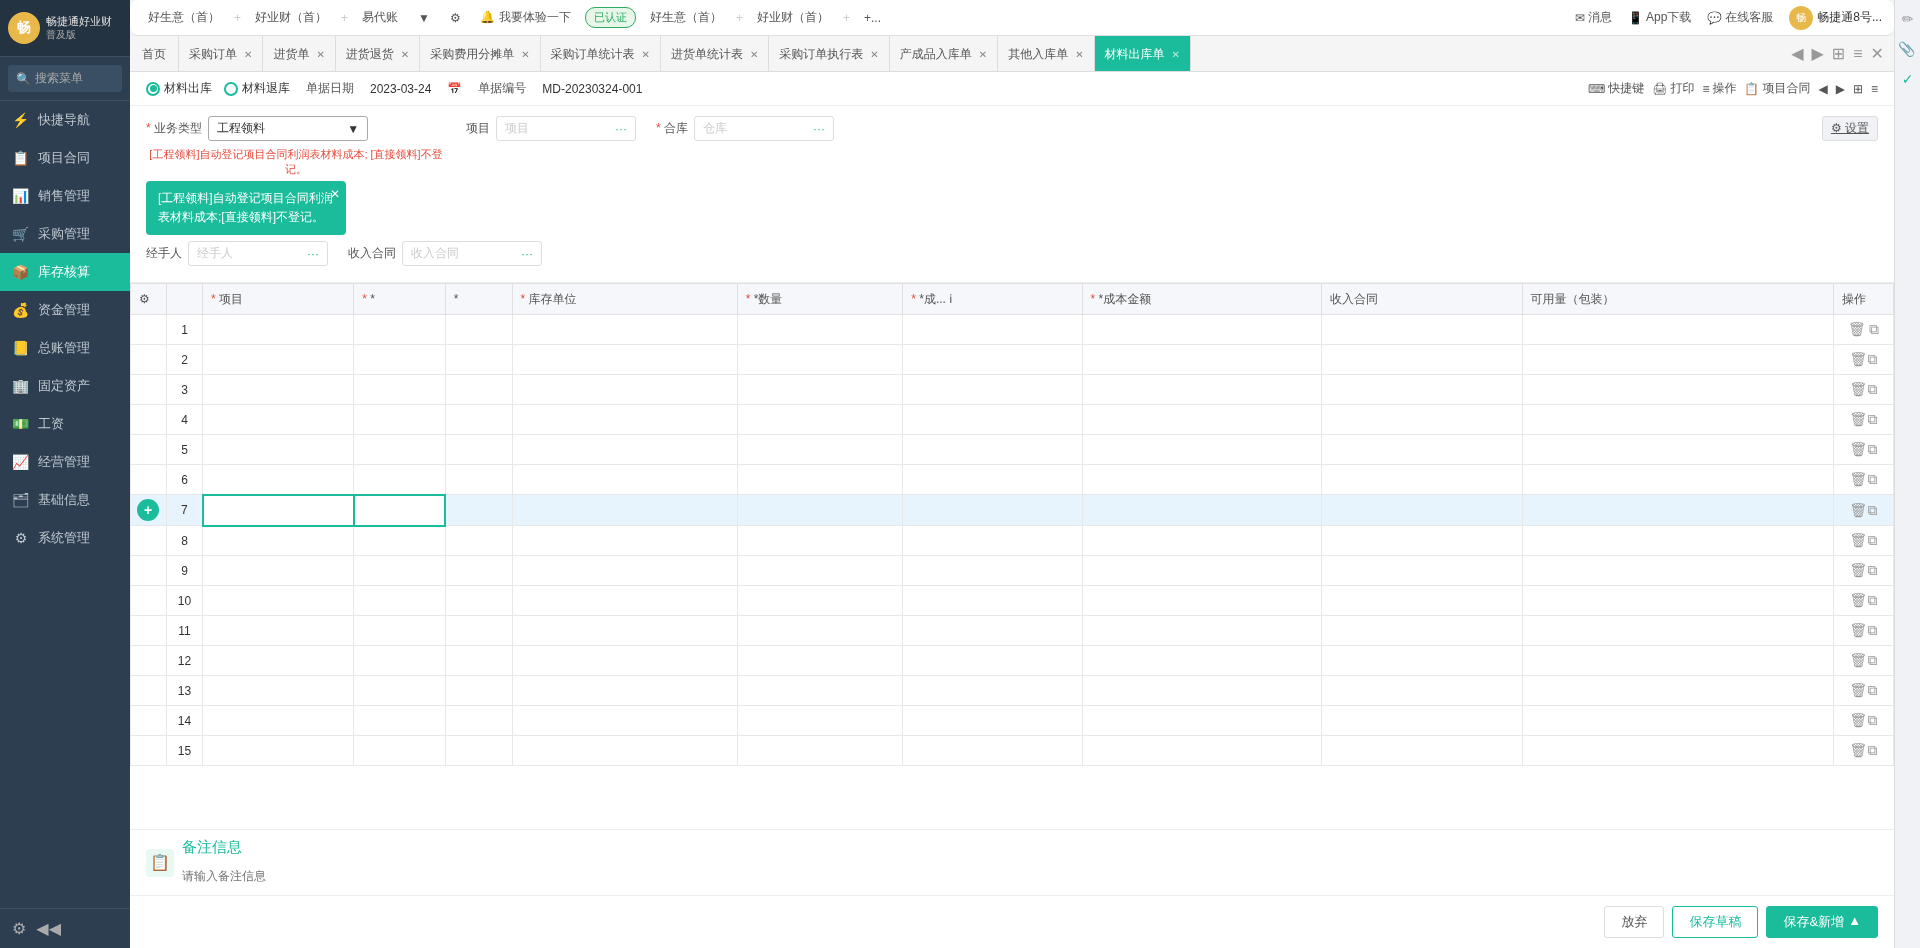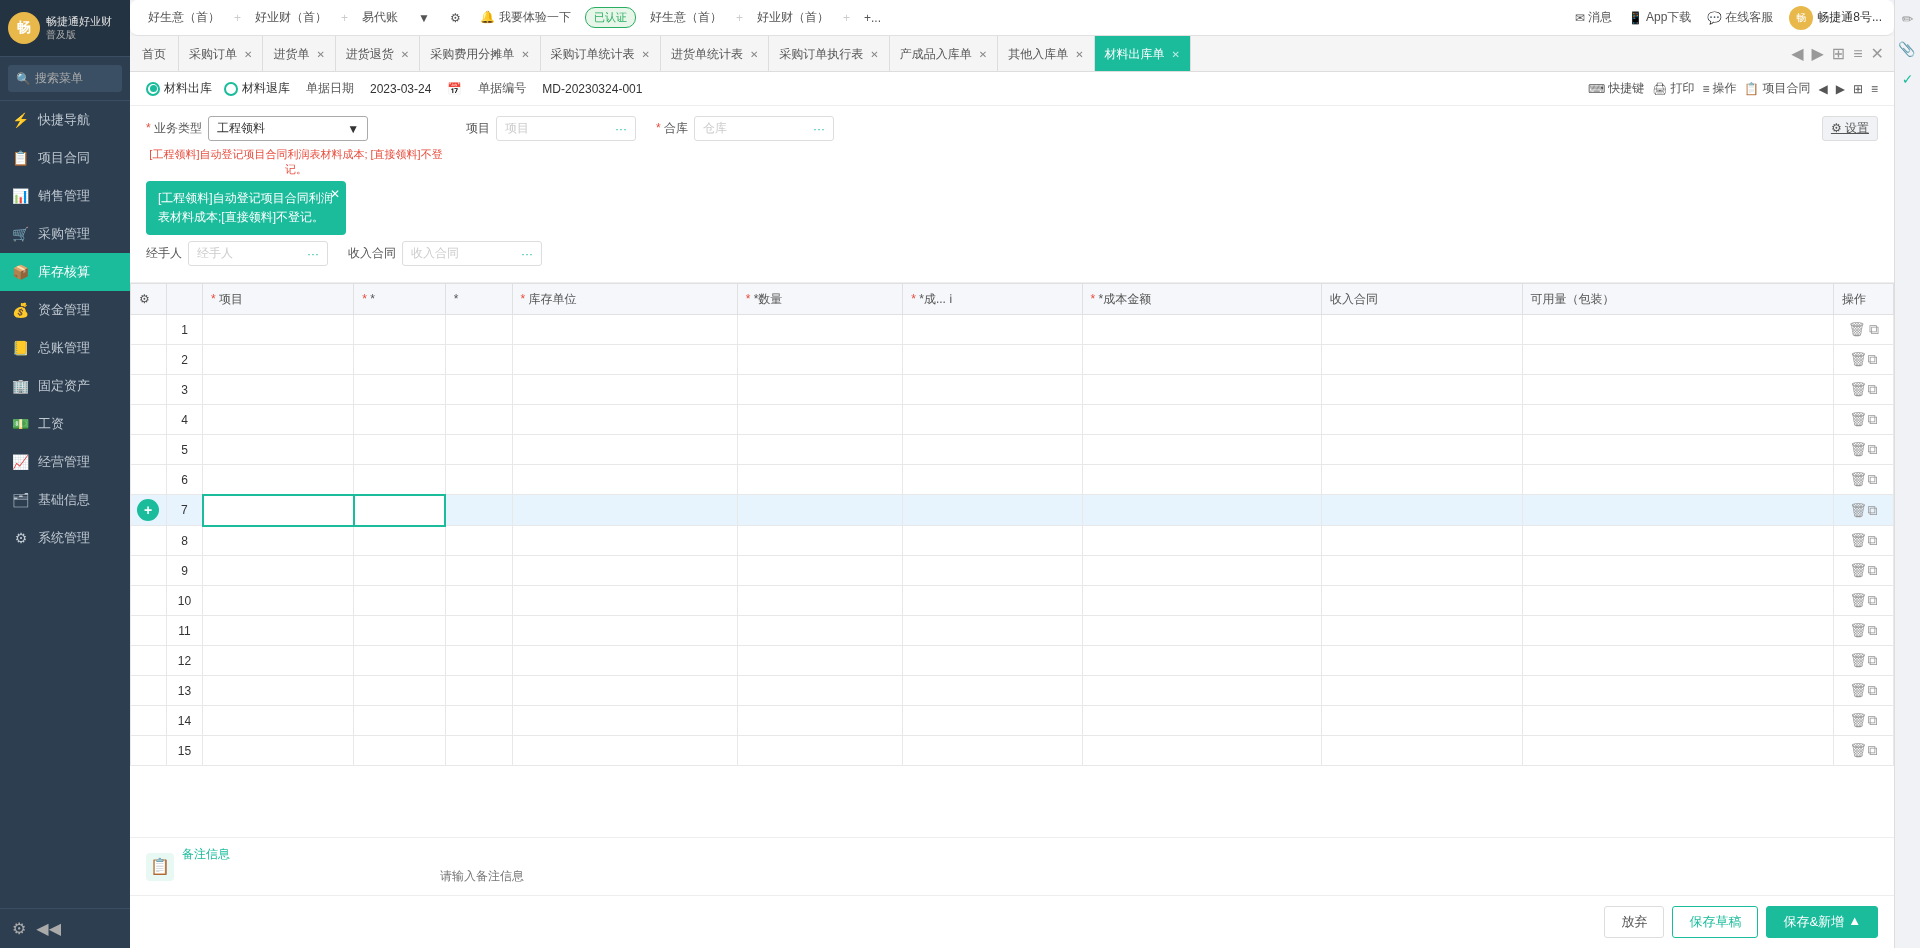--- a/index.html
+++ b/index.html
@@ -609,22 +609,22 @@
             </tr>
 
           </tbody>
         </table>
       </div>
 
       <div class="footer-note">
         <div style="display:flex; align-items:center; gap:8px;">
           <div class="note-icon">📋</div>
           <div>
-            <div style="font-size:12px; color:#1abc9c; margin-bottom:2px;">备注信息</div>
-            <input type="text" class="note-input" placeholder="请输入备注信息" style="width: 600px; text-align: center;">
+            <div style="font-size:15px; color:#1abc9c; margin-bottom:8px;">备注信息</div>
+            <input type="text" class="note-input" placeholder="请输入备注信息" style="width: 600px;">
           </div>
         </div>
       </div>
 
       <div class="bottom-bar">
         <button class="btn btn-default">放弃</button>
         <button class="btn btn-draft">保存草稿</button>
         <button class="btn btn-primary">
           <span>保存&amp;新增</span>
           <span>▲</span>

